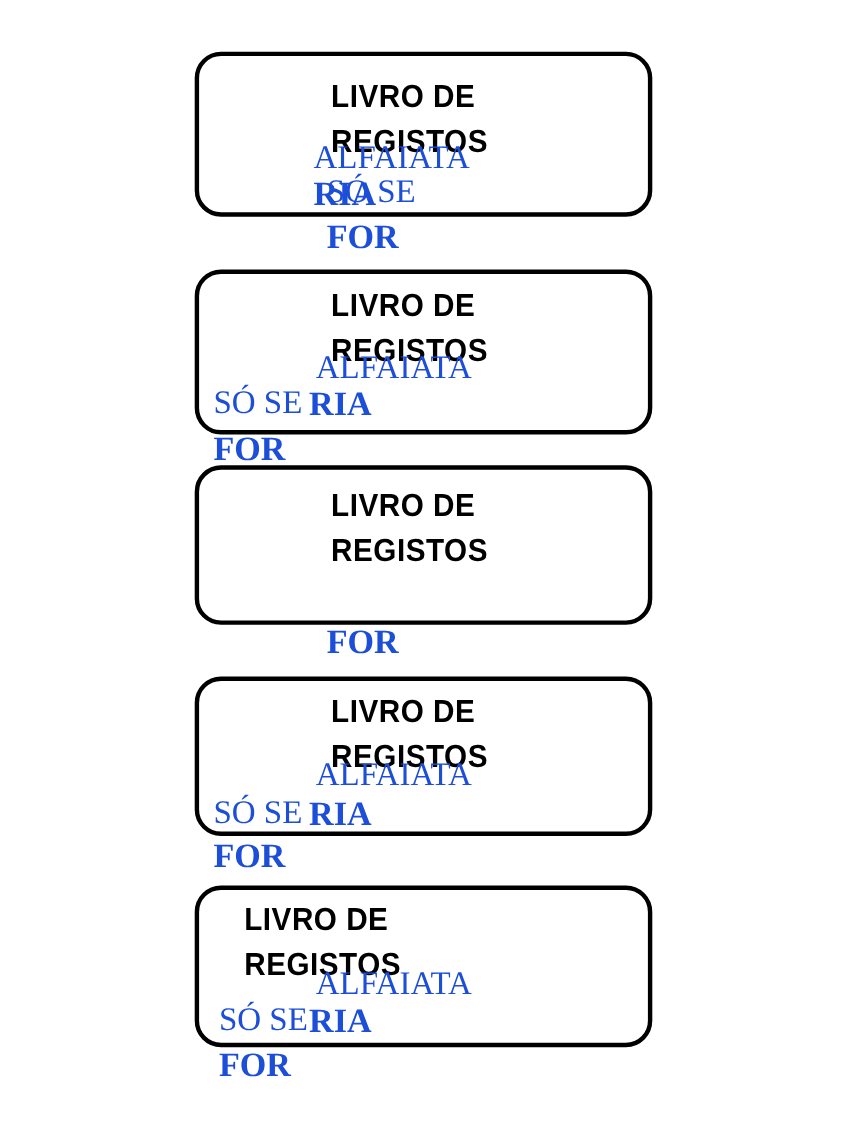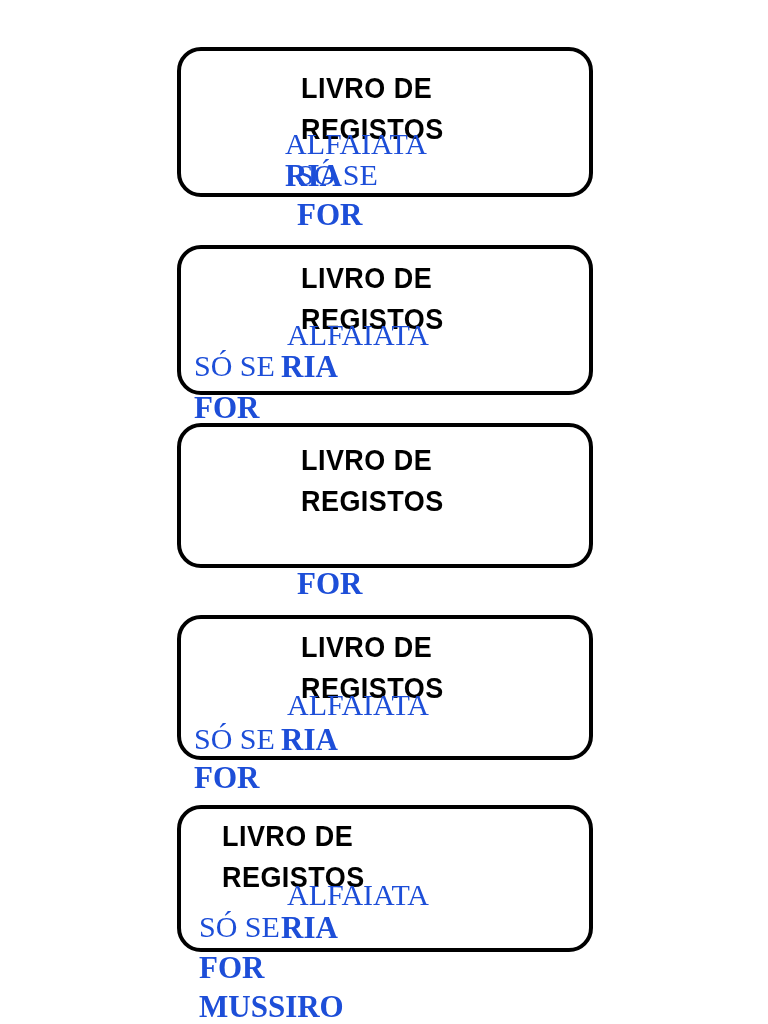--- a/index.html
+++ b/index.html
@@ -90,14 +90,13 @@
     <div class="serif-frag serif-regular" style="left: 287px; top: 690px;">ALFAIATA</div>
     <div class="serif-frag serif-bold" style="left: 281px; top: 724px;">RIA</div>
     <div class="serif-frag serif-regular" style="left: 194px; top: 724px;">SÓ SE</div>
     <div class="serif-frag serif-bold" style="left: 194px; top: 762px;">FOR</div>
     <div class="card" style="left: 177px; top: 805px; width: 416px; height: 147px;"></div>
     <div class="heading" style="left: 222px; top: 816px;"><span class="heading-line">LIVRO DE</span><span class="heading-line">REGISTOS</span></div>
     <div class="serif-frag serif-regular" style="left: 287px; top: 880px;">ALFAIATA</div>
     <div class="serif-frag serif-bold" style="left: 281px; top: 912px;">RIA</div>
     <div class="serif-frag serif-regular" style="left: 199px; top: 912px;">SÓ SE</div>
     <div class="serif-frag serif-bold" style="left: 199px; top: 952px;">FOR</div>
-    <div class="serif-frag serif-bold" style="left: 199px; top: 991px;">MUSSIRO</div>
   </div>
 
 </body></html>

